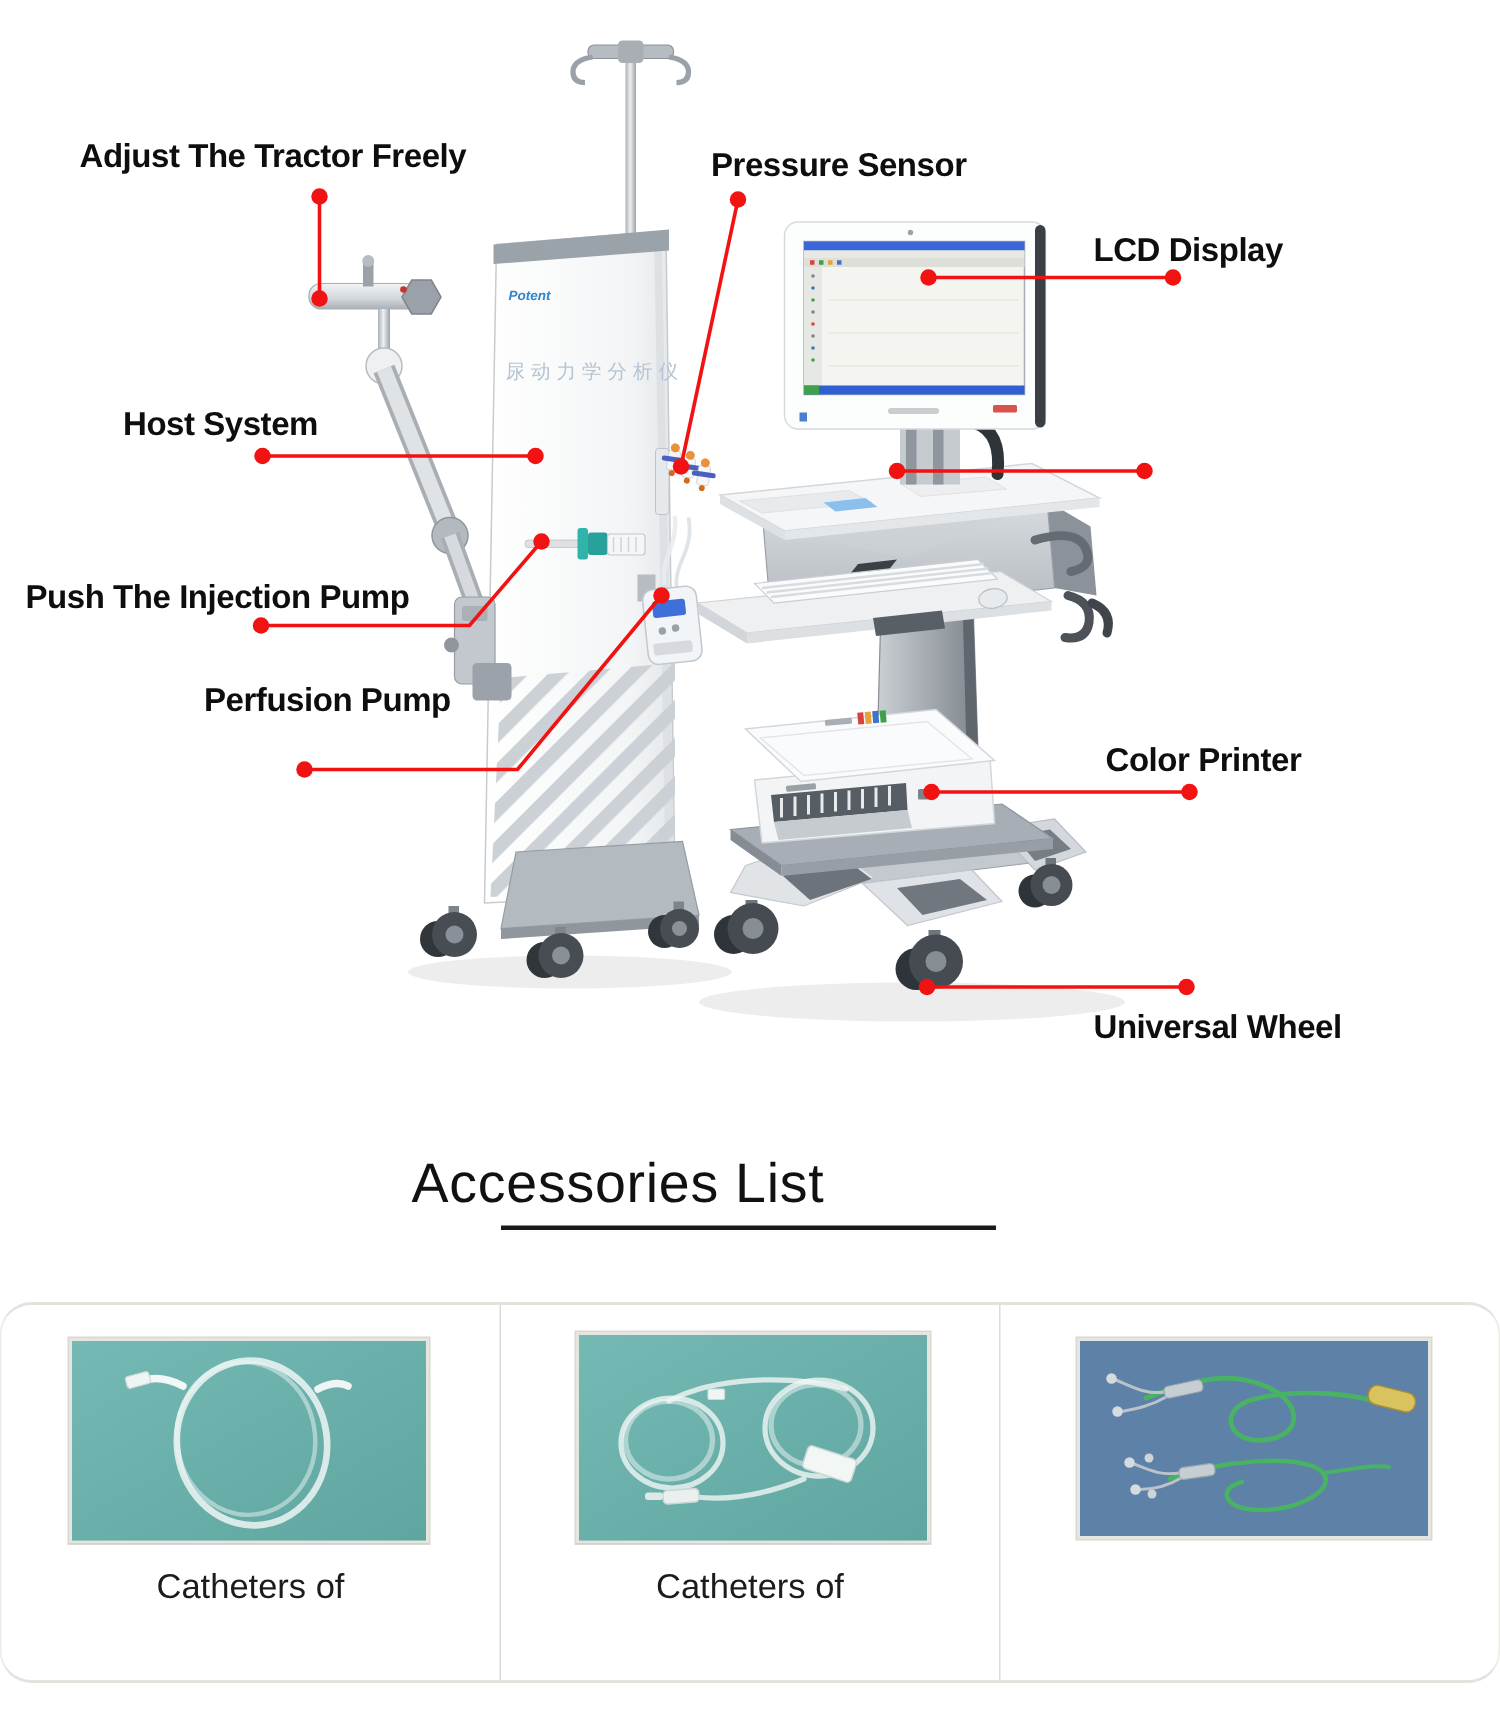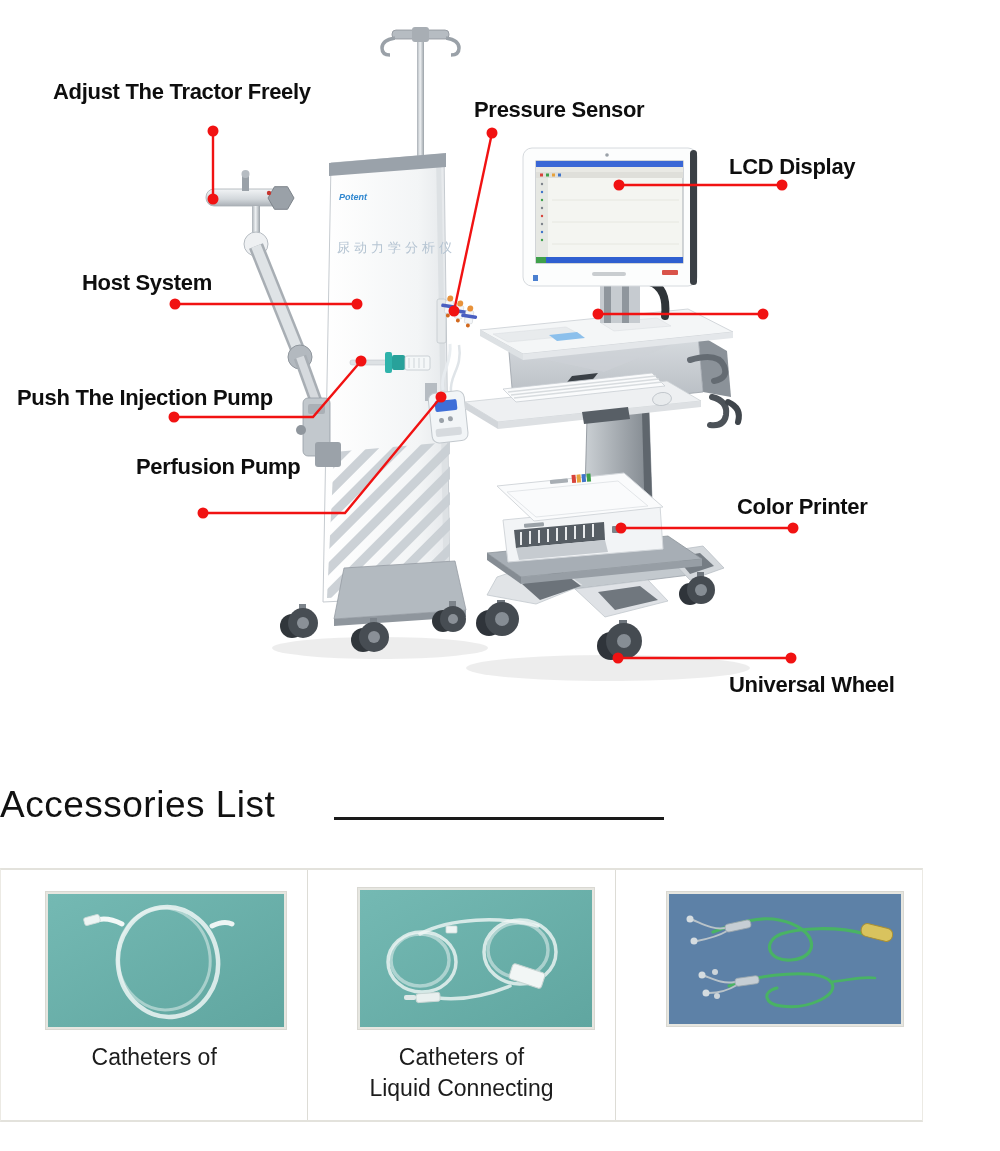--- a/index.html
+++ b/index.html
@@ -2,37 +2,37 @@
 <html><head>
 <meta charset="utf-8">
 <style>
   html,body{margin:0;padding:0;background:#ffffff;}
   .stage{position:relative;width:1000px;height:1151px;background:#ffffff;overflow:hidden;
          font-family:"Liberation Sans",sans-serif;}
   svg{display:block;}
   
   .dlabel{position:absolute;font-weight:bold;font-size:22px;line-height:24px;color:#0e0e0e;
           white-space:nowrap;letter-spacing:-0.3px;}
-  #lbl-adjust   {left:53px;  top:80px;text-align:center;}
+  #lbl-adjust   {left:53px;  top:92px;text-align:center;}
   #lbl-pressure {left:458px; top:98px;margin-left:16px;}
   #lbl-lcd      {left:729px; top:155px;}
   #lbl-host     {left:82px;  top:271px;}
   #lbl-ccs      {left:684px; top:281px;}
   #lbl-push     {left:17px;  top:386px;}
   #lbl-perfusion{left:92px;  top:455px;margin-left:44px;}
   #lbl-printer  {left:737px; top:495px;}
   #lbl-wheel    {left:729px; top:625px;margin-top:48px;}
   
-  .acc-title{position:absolute;top:768px;left:0;width:824px;text-align:left;
-             font-size:37px;color:#111;letter-spacing:0.5px;margin-top:16px;}
+  .acc-title{position:absolute;top:768px;left:0;width:824px;text-align:center;
+             font-size:37px;color:#111;letter-spacing:0.5px;}
   .acc-underline{position:absolute;top:817px;left:334px;width:330px;height:3px;background:#1a1a1a;}
-  .acc-grid{position:absolute;top:868px;left:0;width:923px;height:254px;
+  .acc-grid{position:absolute;top:868px;left:0;width:1000px;height:254px;
             border-top:2px solid #e3e2dc;border-bottom:2px solid #e3e2dc;
             border-left:1px solid #eceae4;border-right:1px solid #eceae4;
-            display:flex;box-sizing:border-box;}
+            display:flex;box-sizing:border-box;border-radius:21px;}
   .acc-card{flex:1;position:relative;}
   .acc-card.mid{border-left:1px solid #dddcd6;border-right:1px solid #dddcd6;}
   .acc-img{position:absolute;border:2px solid #e6e6e0;box-shadow:0 0 0 1px #d9d8d2;background:#6db4ae;}
   #img-1{left:45px;top:22px;width:236px;height:133px;}
   #img-2{left:50px;top:18px;width:232px;height:137px;}
   #img-3{left:51px;top:22px;width:232px;height:130px;}
   .acc-caption{position:absolute;left:0;width:100%;text-align:center;font-size:23px;
                line-height:31px;color:#1c1c1c;}
   .cap-two{top:172px;}
   .cap-one{top:186px;}
@@ -401,21 +401,20 @@
             <path d="M150,96 C120,108 95,110 78,108"></path>
           </g>
           <rect x="86" y="36" width="11" height="7" rx="1" fill="#eef5f4" stroke="#cfdbd9" stroke-width="0.8"></rect>
           <rect x="150" y="78" width="34" height="16" rx="3" fill="#f2f6f5" stroke="#c9d6d4" stroke-width="1" transform="rotate(18 167 86)"></rect>
           <rect x="56" y="103" width="24" height="9" rx="3" fill="#e9f0ef" stroke="#c9d6d4" stroke-width="1" transform="rotate(-4 68 107)"></rect>
           <rect x="44" y="105" width="12" height="5" rx="2" fill="#dfe8e7"></rect>
         </svg>
       </div>
       <div class="acc-caption cap-two">
         <div>Catheters of</div>
-        <div>Liquid Connecting</div>
       </div>
     </div>
 
     <div class="acc-card">
       <div class="acc-img" id="img-3" style="background:#5d81a7;">
         <svg width="232" height="130" viewBox="0 0 232 130">
           <rect width="232" height="130" fill="#5d81a7"></rect>
           <g fill="none" stroke-linecap="round">
             <path d="M44,38 C70,28 92,22 110,26 C150,34 152,64 122,66 C100,68 92,48 112,40 C130,34 168,32 196,40" stroke="#49b364" stroke-width="3.2"></path>
             <path d="M56,34 C44,36 34,30 24,26 M58,37 C48,43 38,45 28,47" stroke="#b9c3c9" stroke-width="2"></path>

